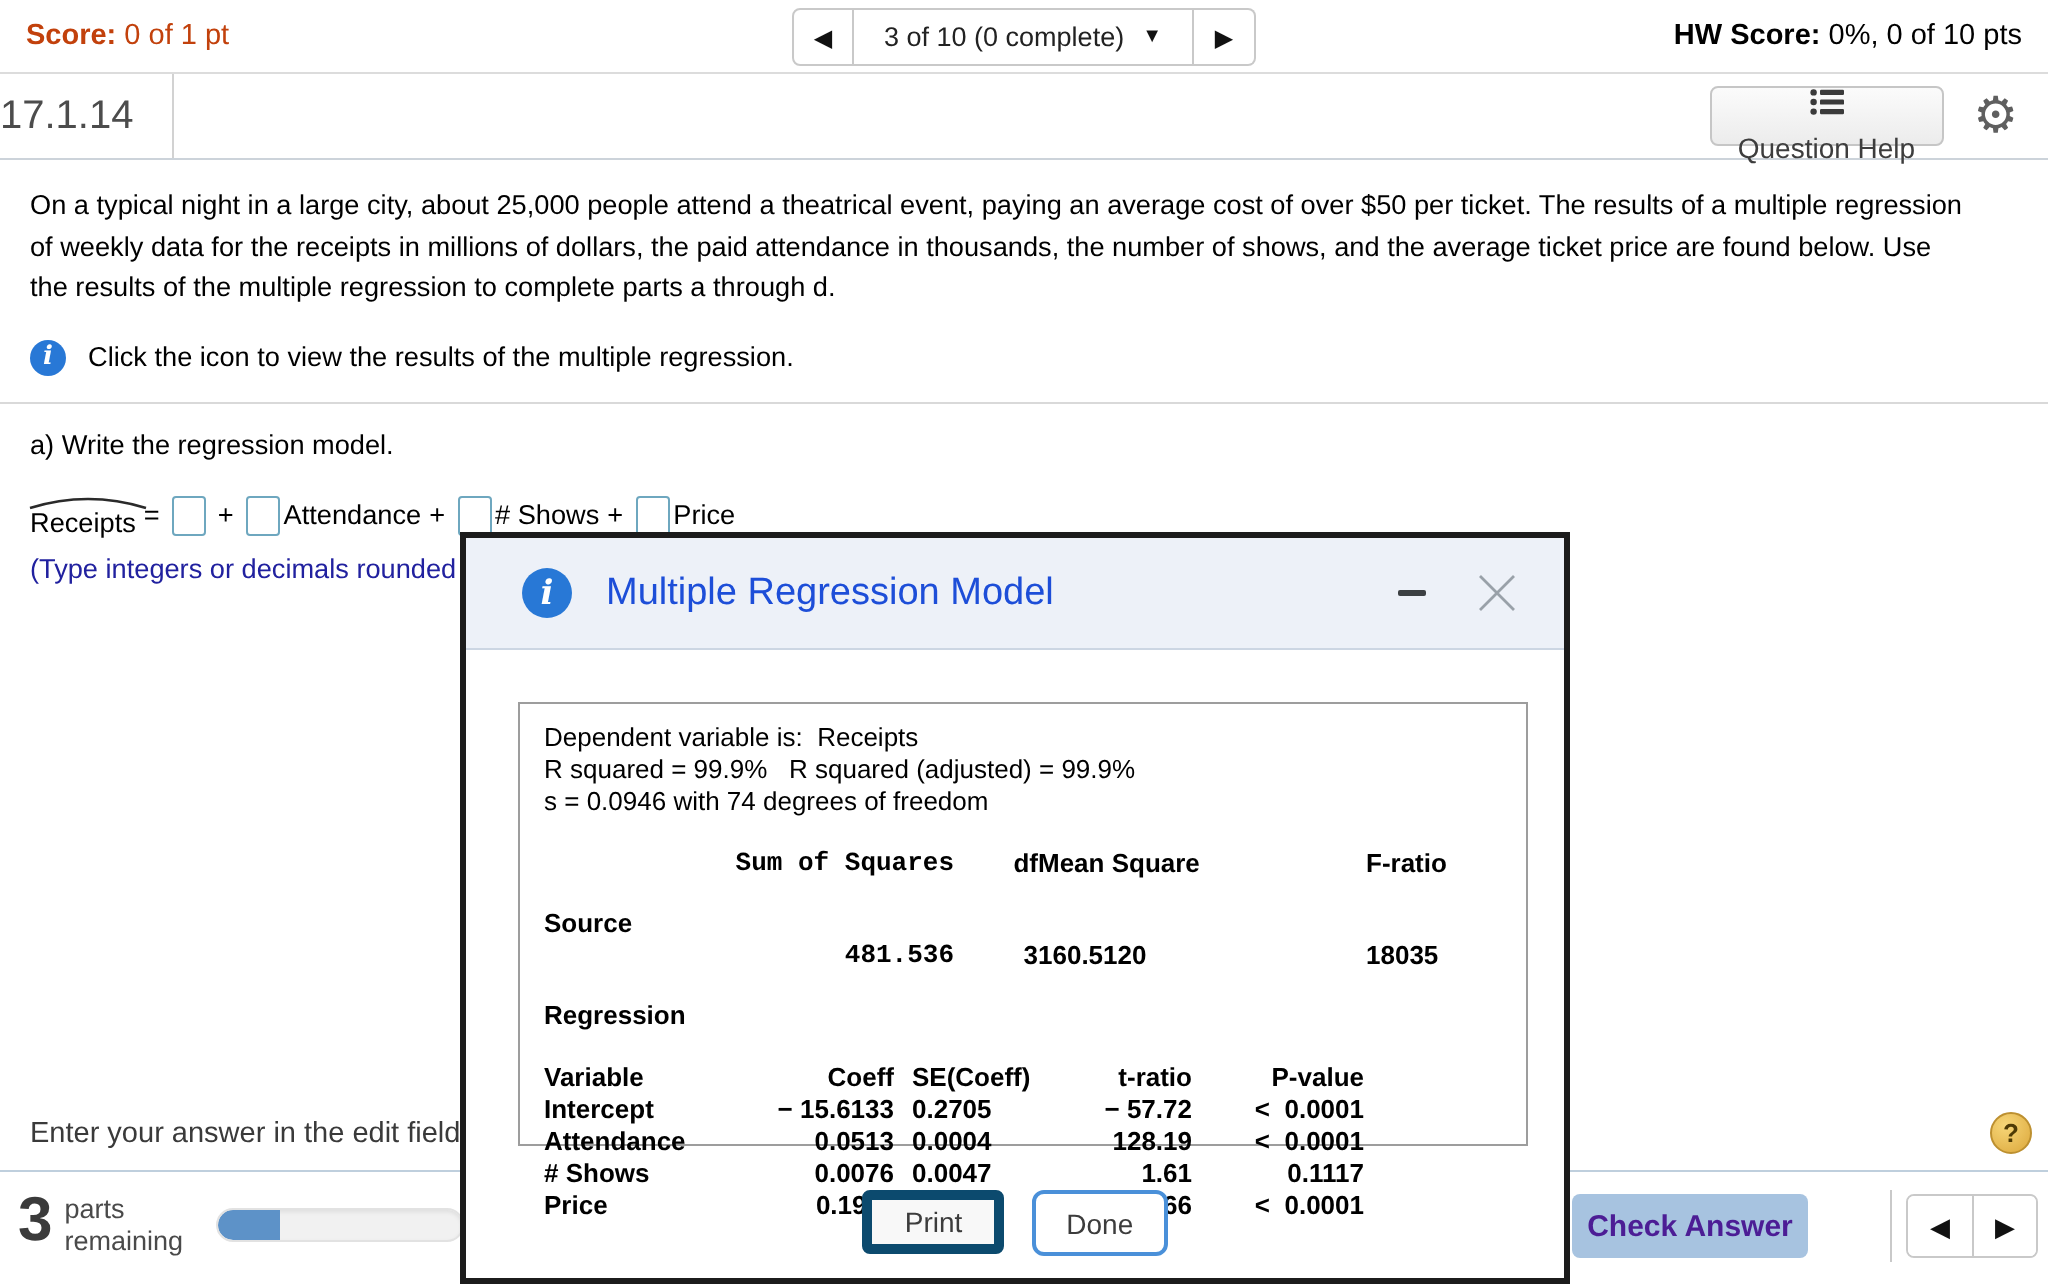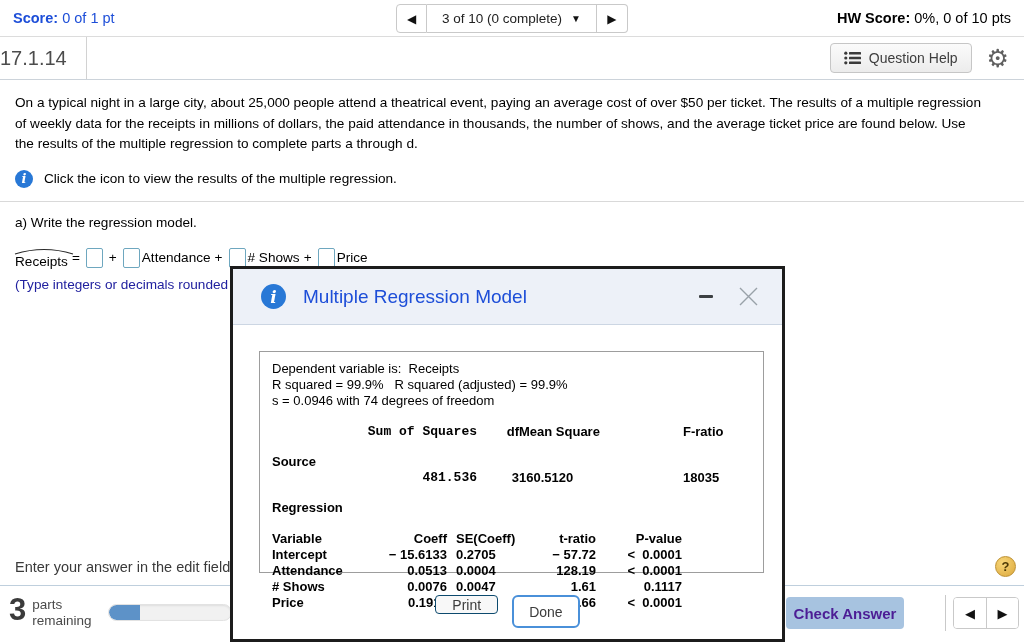--- a/index.html
+++ b/index.html
@@ -4,40 +4,40 @@
 <style>
   * { margin:0; padding:0; box-sizing:border-box; }
   html,body { width:1024px; height:642px; }
   body {
     position:relative; overflow:hidden; background:#fff;
     font-family:"Liberation Sans", sans-serif; color:#000;
   }
   
   .topbar { height:37px; display:flex; align-items:center; padding:0 13px;
     border-bottom:1px solid #dcdcdc; position:relative; background:#fff; }
-  .score-text { font-size:14.5px; color:#1d4ed8; }
+  .score-text { font-size:14.5px; color:#c2410c; }
   .score-text b { font-weight:bold; }
   .nav-group { position:absolute; left:50%; top:4px; transform:translateX(-50%);
     display:flex; height:29px; }
   .nav-btn { width:31px; border:1px solid #c9c9c9; background:#fff; display:flex;
     align-items:center; justify-content:center; font-size:12px; color:#111; cursor:pointer; }
   .nav-btn.first { border-radius:4px 0 0 4px; }
   .nav-btn.last  { border-radius:0 4px 4px 0; border-left:none; }
   .nav-dd { border:1px solid #c9c9c9; border-left:none; background:#fff; display:flex;
     align-items:center; gap:9px; padding:0 15px; font-size:13.5px; color:#222; cursor:pointer; }
   .nav-dd .caret { font-size:10px; color:#111; }
   .hwscore { margin-left:auto; font-size:14.5px; }
   
   .qbar { height:43px; display:flex; align-items:stretch; border-bottom:1px solid #ccd3da; }
   .qid-cell { width:87px; border-right:1px solid #d2d2d2; display:flex; align-items:center;
     font-size:20px; color:#4c4c4c; }
   .qbar-right { margin-left:auto; display:flex; align-items:center; gap:15px; padding-right:15px; }
   .qhelp-btn { height:30px; display:flex; align-items:center; gap:8px; padding:0 13px;
     border:1px solid #c6c6c6; border-radius:4px; background:linear-gradient(#fbfbfb,#ececec);
-    font-size:14px; color:#3d3d3d; cursor:pointer; }
+    font-size:14px; color:#3d3d3d; cursor:pointer;flex-direction:column; }
   .gear { font-size:25px; color:#5f5f5f; line-height:1; cursor:pointer; }
   
   .problem-text { padding:13px 15px 0 15px; font-size:13.6px; line-height:1.52; max-width:1000px; }
   .icon-note-row { display:flex; align-items:center; gap:11px; padding:15px 15px 13px 15px; }
   .info-circle { border-radius:50%; background:#2878d6; color:#fff; display:flex;
     align-items:center; justify-content:center;
     font-family:"DejaVu Serif", serif; font-style:italic; font-weight:bold; }
   .info-sm { width:18px; height:18px; font-size:13px; }
   .info-lg { width:25px; height:25px; font-size:17px; }
   .icon-note-text { font-size:13.6px; }
@@ -93,22 +93,22 @@
   
   .a1 { width:90px;margin-top:30px; }  .a2 { width:115px; text-align:right;font-family:Liberation Mono, monospace; }
   .a3 { width:42px; text-align:right; } .a4 { width:118px; text-align:left; }
   .a4v { padding-right:20px; } .a5 { padding-left:46px; text-align:left; }
   
   .c1 { width:105px; } .c2 { width:70px; text-align:right; }
   .c3 { width:62px; padding-left:9px; text-align:left; }
   .c4 { width:87px; text-align:right; } .c5 { width:86px; text-align:right; }
   .modal-footer { position:absolute; left:0; bottom:11px; width:100%;
     display:flex; justify-content:center; gap:14px; }
-  .print-btn { padding:0 16px; height:19px; font-size:14px; color:#3c3c3c;
-    background:#f8f8f8; border:1px solid #0c4a6e; border-radius:4px; cursor:pointer; }
+  .print-btn { padding:0 16px; height:32px; font-size:14px; color:#3c3c3c;
+    background:#f8f8f8; border:5px solid #0c4a6e; border-radius:4px; cursor:pointer; }
   .done-btn { padding:0 15px; height:33px; font-size:14px; color:#3c3c3c;
     background:#fff; border:2px solid #4a90d9; border-radius:6px; cursor:pointer; }
 </style>
 </head>
 <body>
 
 <div class="topbar">
   <div class="score-text"><b>Score:</b><span> 0 of 1 pt</span></div>
   <div class="nav-group">
     <div class="nav-btn first">

